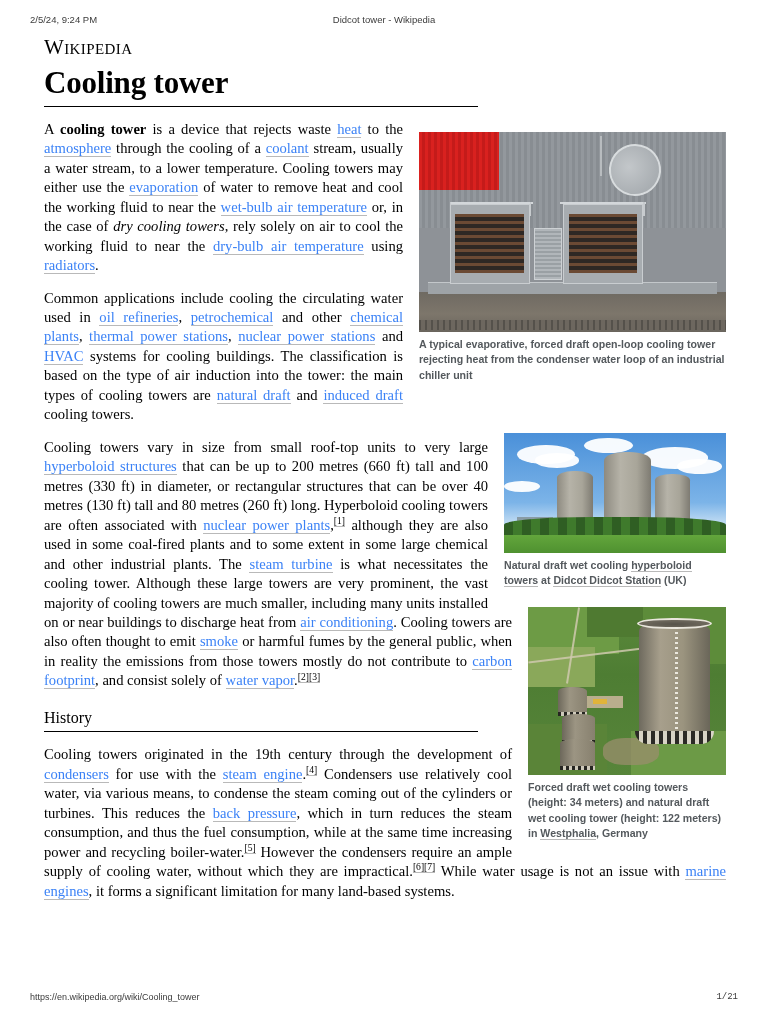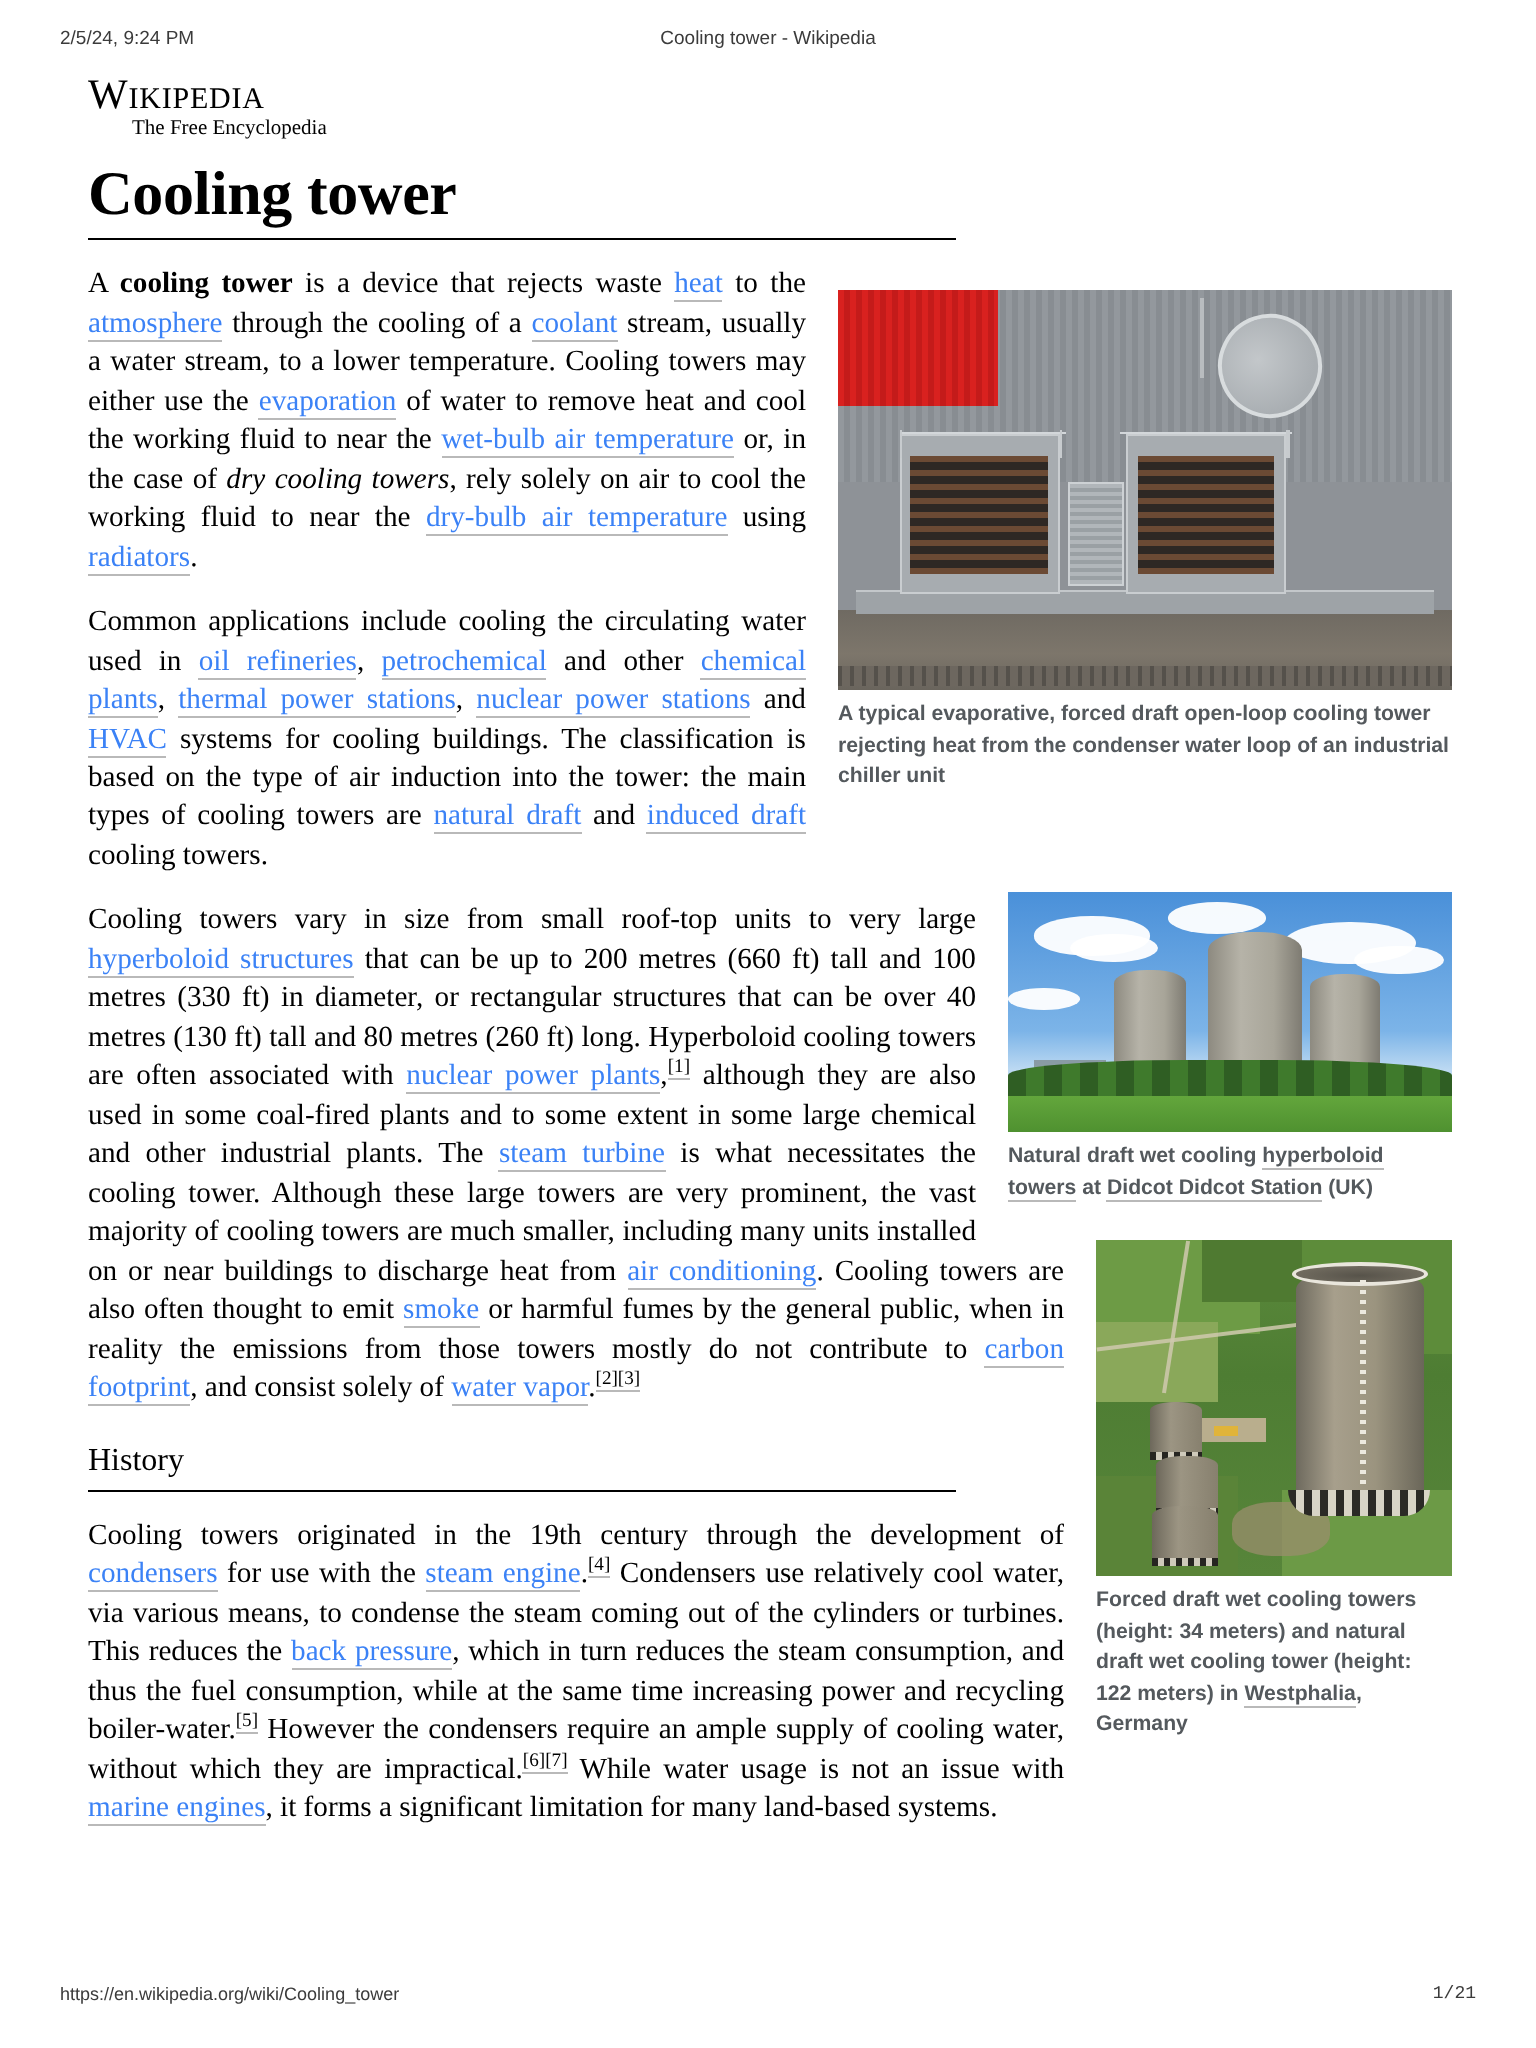--- a/index.html
+++ b/index.html
@@ -118,21 +118,21 @@
 
   
   figure.fig {
     float: right;
     clear: right;
     margin: 0 0 10px 16px;
     padding: 0;
   }
   figure.fig.f1 { width: 307px; margin-top: 12px; }
   figure.fig.f2 { width: 222px; margin-top: 8px; }
-  figure.fig.f3 { width: 178px; margin-top: 8px; }
+  figure.fig.f3 { width: 198px; margin-top: 8px; }
 
   .photo {
     width: 100%;
     display: block;
     position: relative;
     overflow: hidden;
     border: 0;
   }
   figure.fig.f1 .photo { height: 200px; }
   figure.fig.f2 .photo { height: 120px; }
@@ -246,28 +246,27 @@
               background:#b9ae8d; }
   .p3 .yellow { position:absolute; left:33%; bottom:42%; width:7%; height:3%; background:#e0b43a; }
   .p3 .dirt { position:absolute; left:38%; bottom:6%; width:28%; height:16%;
               background:#9a8d6c; opacity:.75; border-radius:40%; }
 </style>
 </head>
 <body>
 
 <div class="print-header">
   <span class="ph-left">2/5/24, 9:24 PM</span>
-  <span class="ph-mid">Cooling tower - Wikipedia</span>
+  <span class="ph-mid">Didcot tower - Wikipedia</span>
 </div>
 
 <div class="page">
 
   <div class="wordmark">
     <span class="wm-main">Wikipedia</span>
-    <span class="wm-sub">The Free Encyclopedia</span>
   </div>
 
   <h1 class="article-title">Cooling tower</h1>
 
   <div class="content">
 
     <figure class="fig f1">
       <div class="photo p1">
         <div class="sky"></div>
         <div class="wall"></div>

